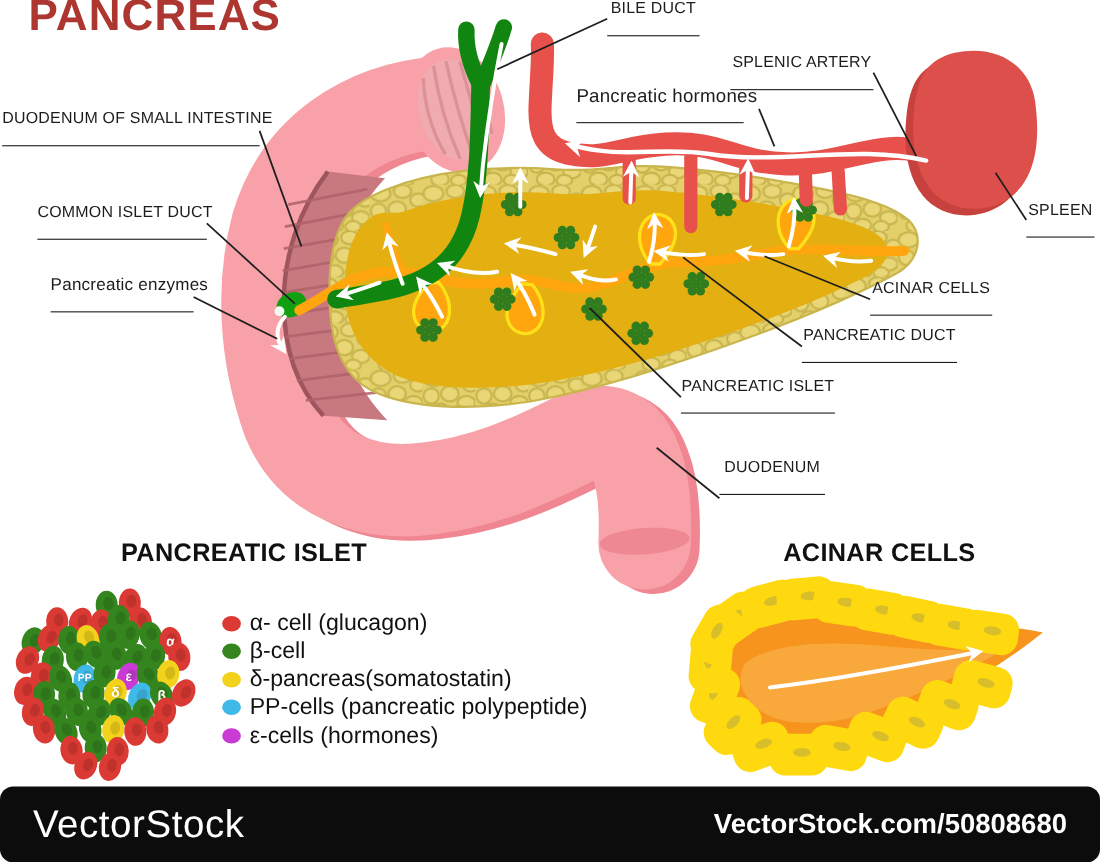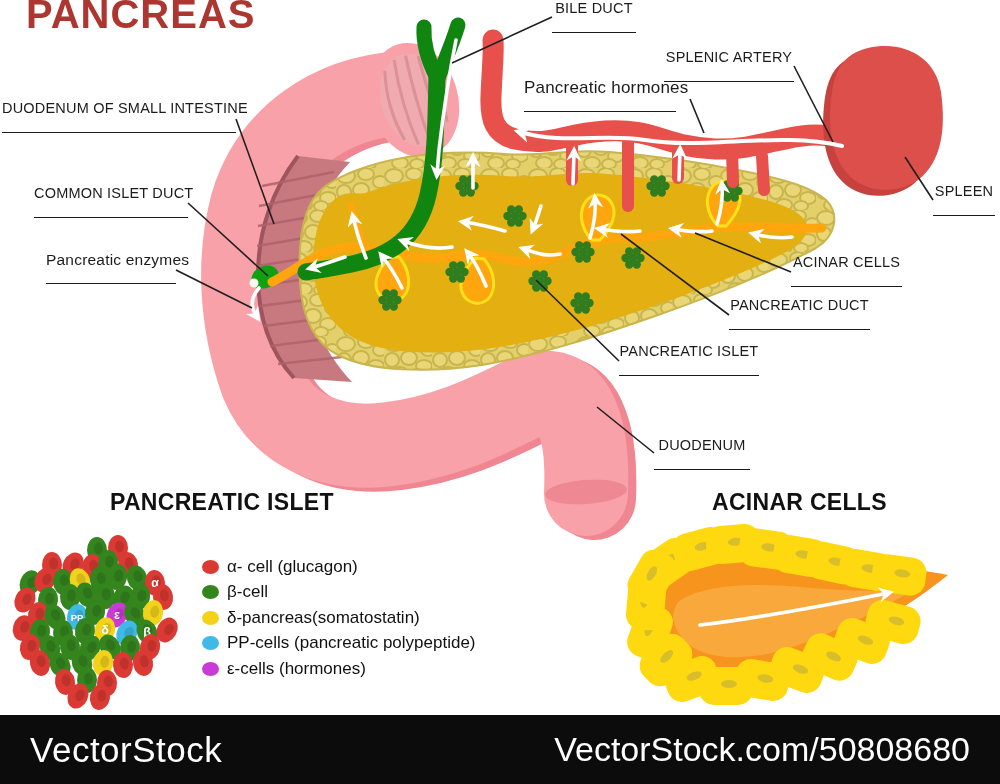--- a/index.html
+++ b/index.html
@@ -12,31 +12,31 @@
   .l-bile{left:552px;top:0;width:84px}
   .l-splenic{left:664px;top:49px;width:130px}
   .l-hormones{left:524px;top:79px;width:152px;font-size:17px}
   .l-duodsi{left:2px;top:100px;width:234px}
   .l-cbd{left:34px;top:185px;width:154px}
   .l-enzymes{left:46px;top:251px;width:130px;font-size:15.5px}
   .l-spleen{left:933px;top:183px;width:62px}
   .l-acinar{left:791px;top:254px;width:111px}
   .l-pduct{left:729px;top:297px;width:141px}
   .l-pislet{left:619px;top:343px;width:140px}
-  .l-duod{left:654px;top:437px;width:96px}
+  .l-duod{left:654px;top:417px;width:96px}
   .heading{position:absolute;font-size:23px;font-weight:800;letter-spacing:.3px;color:#111;white-space:nowrap;}
   .h-islet{left:110px;top:489px}
   .h-acinar{left:712px;top:489px}
   #legend{position:absolute;left:202px;top:554px;}
-  .leg-row{display:flex;align-items:center;height:25.5px;font-size:17px;color:#111;white-space:nowrap;}
+  .leg-row{display:flex;align-items:center;height:25.5px;font-size:21px;color:#111;white-space:nowrap;}
   .leg-dot{display:inline-block;width:17px;height:14px;border-radius:50%;margin-right:8px;flex:0 0 auto;}
   #footer{position:absolute;left:0;top:715px;width:1000px;height:69px;display:flex;
           align-items:center;justify-content:space-between;padding:0 30px;box-sizing:border-box;}
   .f-brand{font-size:35px;font-weight:500;letter-spacing:.5px;}
-  .f-id{font-size:34px;font-weight:400;}
+  .f-id{font-size:25px;font-weight:700;}
 </style>
 </head>
 <body>
 
 <div id="stage">
 
   <svg id="diagram" width="1000" height="716" viewBox="0 0 1000 716">
     <defs>
       <pattern id="cobble" width="48" height="42" patternUnits="userSpaceOnUse">
         <rect width="48" height="42" fill="#E4D06B"></rect>
@@ -440,17 +440,17 @@
       <div class="leg-row">
         <span class="leg-dot" style="background-color: rgb(63, 185, 232);"></span>
         <span>PP-cells (pancreatic polypeptide)</span>
       </div>
       <div class="leg-row">
         <span class="leg-dot" style="background-color: rgb(201, 59, 212);"></span>
         <span>ε-cells (hormones)</span>
       </div>
     </div>
 
-  <div id="footer" style="background: rgb(12, 12, 12); color: rgb(255, 255, 255);">
+  <div id="footer" style="background: rgb(12, 12, 12); color: rgb(255, 255, 255); border-radius: 12px;">
     <span class="f-brand">VectorStock</span>
     <span class="f-id">VectorStock.com/50808680</span>
   </div>
 </div>
 
 </body></html>

